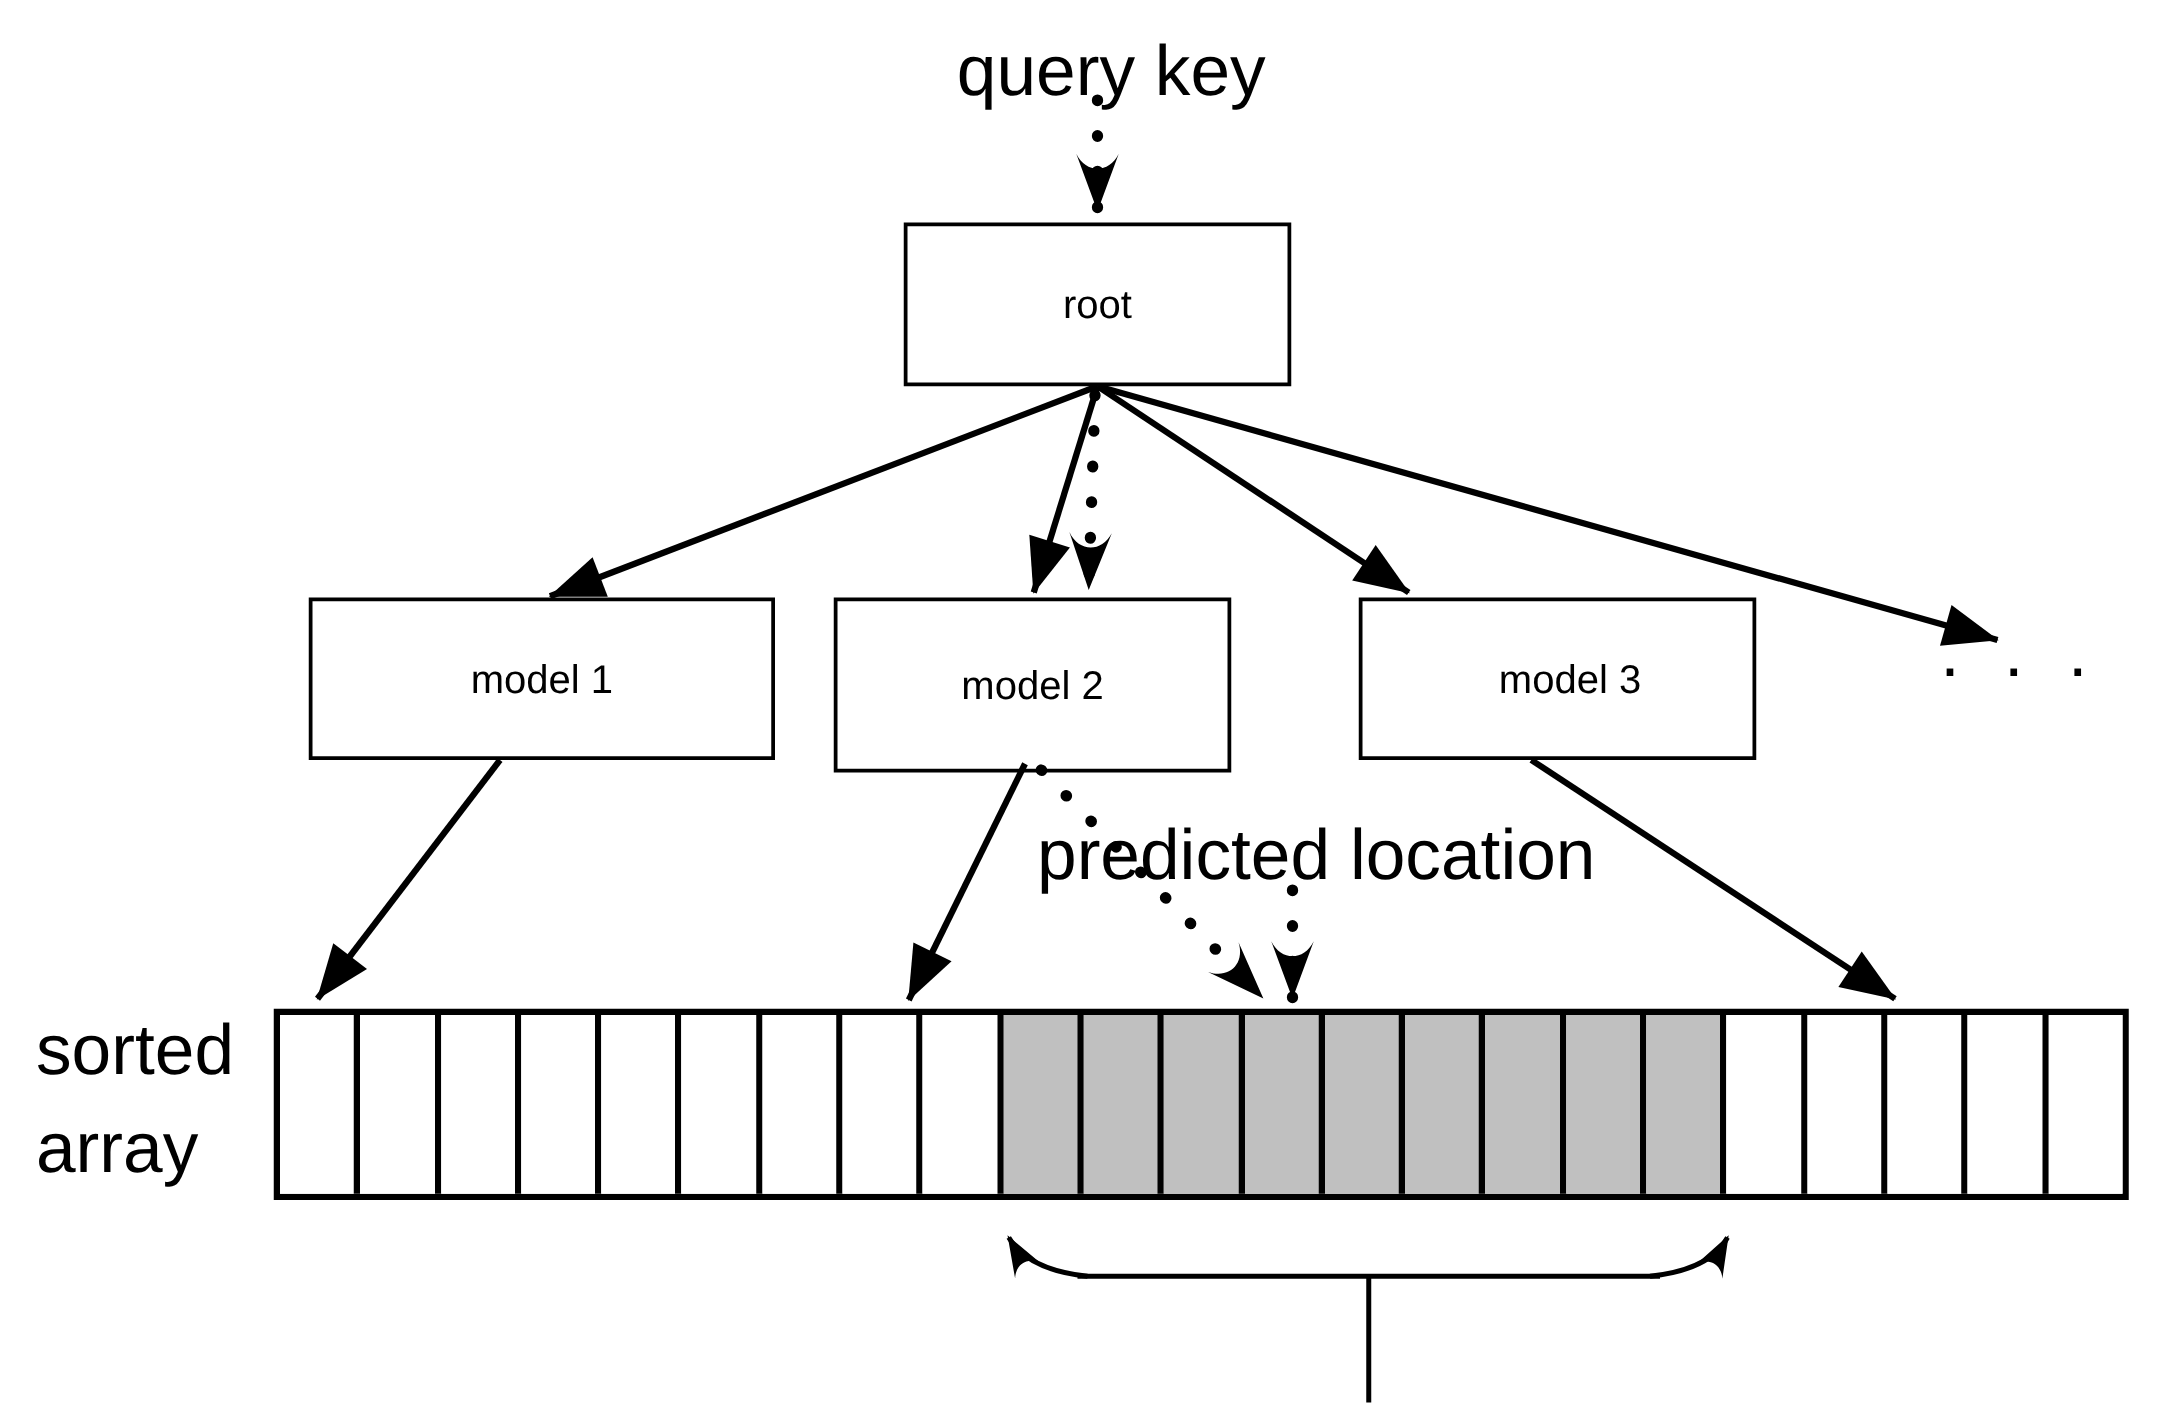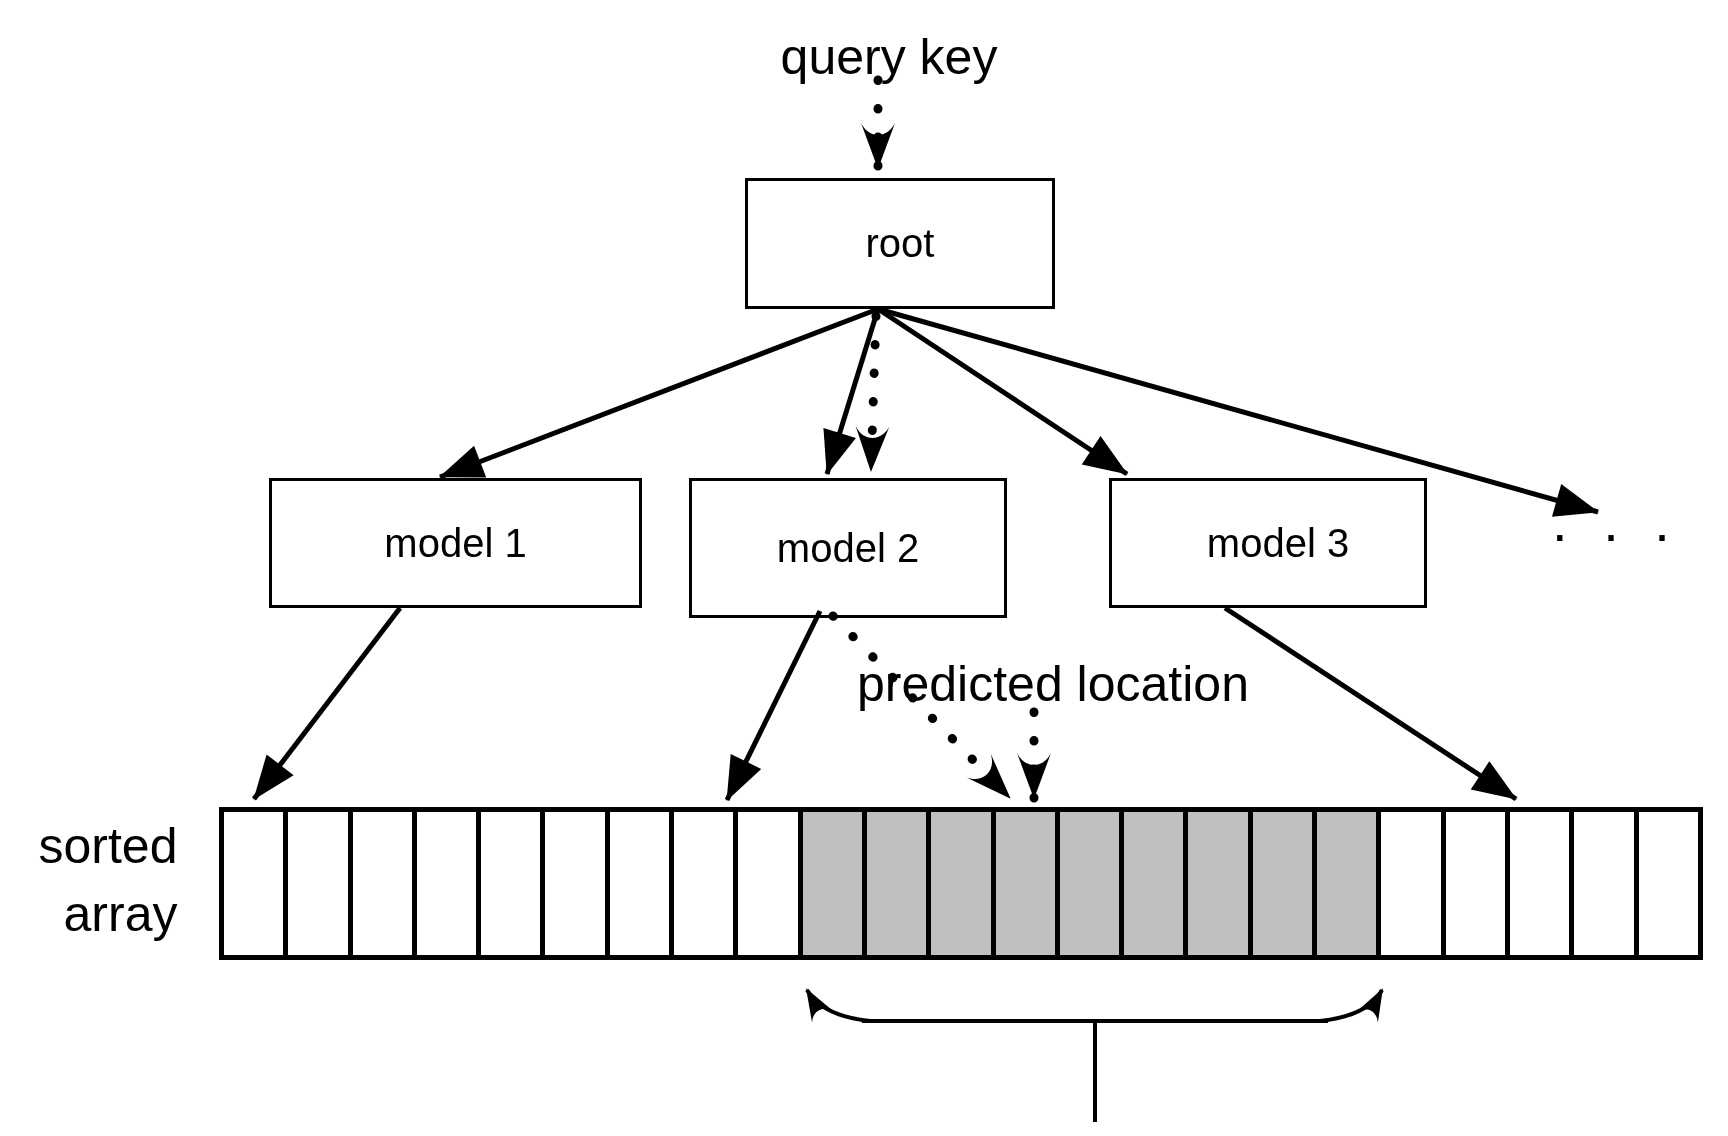--- a/index.html
+++ b/index.html
@@ -2,26 +2,26 @@
 <html style="--hl: #c0c0c0;"><head>
 <meta charset="utf-8">
 <style>
   html,body{margin:0;padding:0;background:#fff;}
   .canvas{
     position:relative;width:1728px;height:1136px;background:#ffffff;
     font-family:"Liberation Sans", sans-serif;color:#000;overflow:hidden;
   }
   .label{
     position:absolute;transform:translate(-50%,-50%);
-    font-size:50px;line-height:1.3;white-space:nowrap;text-align:right;
+    font-size:57px;line-height:1.3;white-space:nowrap;text-align:left;
   }
   .node{
     position:absolute;border:3px solid #000;background:#fff;
     display:flex;align-items:center;justify-content:center;
-    font-size:40px;box-sizing:border-box;margin-left:22px;
+    font-size:32px;box-sizing:border-box;
   }
   #root-node  {left:723px;top:178px;width:310px;height:131px;}
   #model1-node{left:247px;top:478px;width:373px;height:130px;}
   #model2-node{left:667px;top:478px;width:318px;height:140px;}
   #model3-node{left:1087px;top:478px;width:318px;height:130px;padding-left:20px;}
 
   #query-key-label{left:889px;top:57px;}
   #predicted-location-label{left:1053px;top:684px;}
   #sorted-array-label{left:108px;top:880px;line-height:1.36;}
   #error-range-label{left:1092px;top:1155px;}

